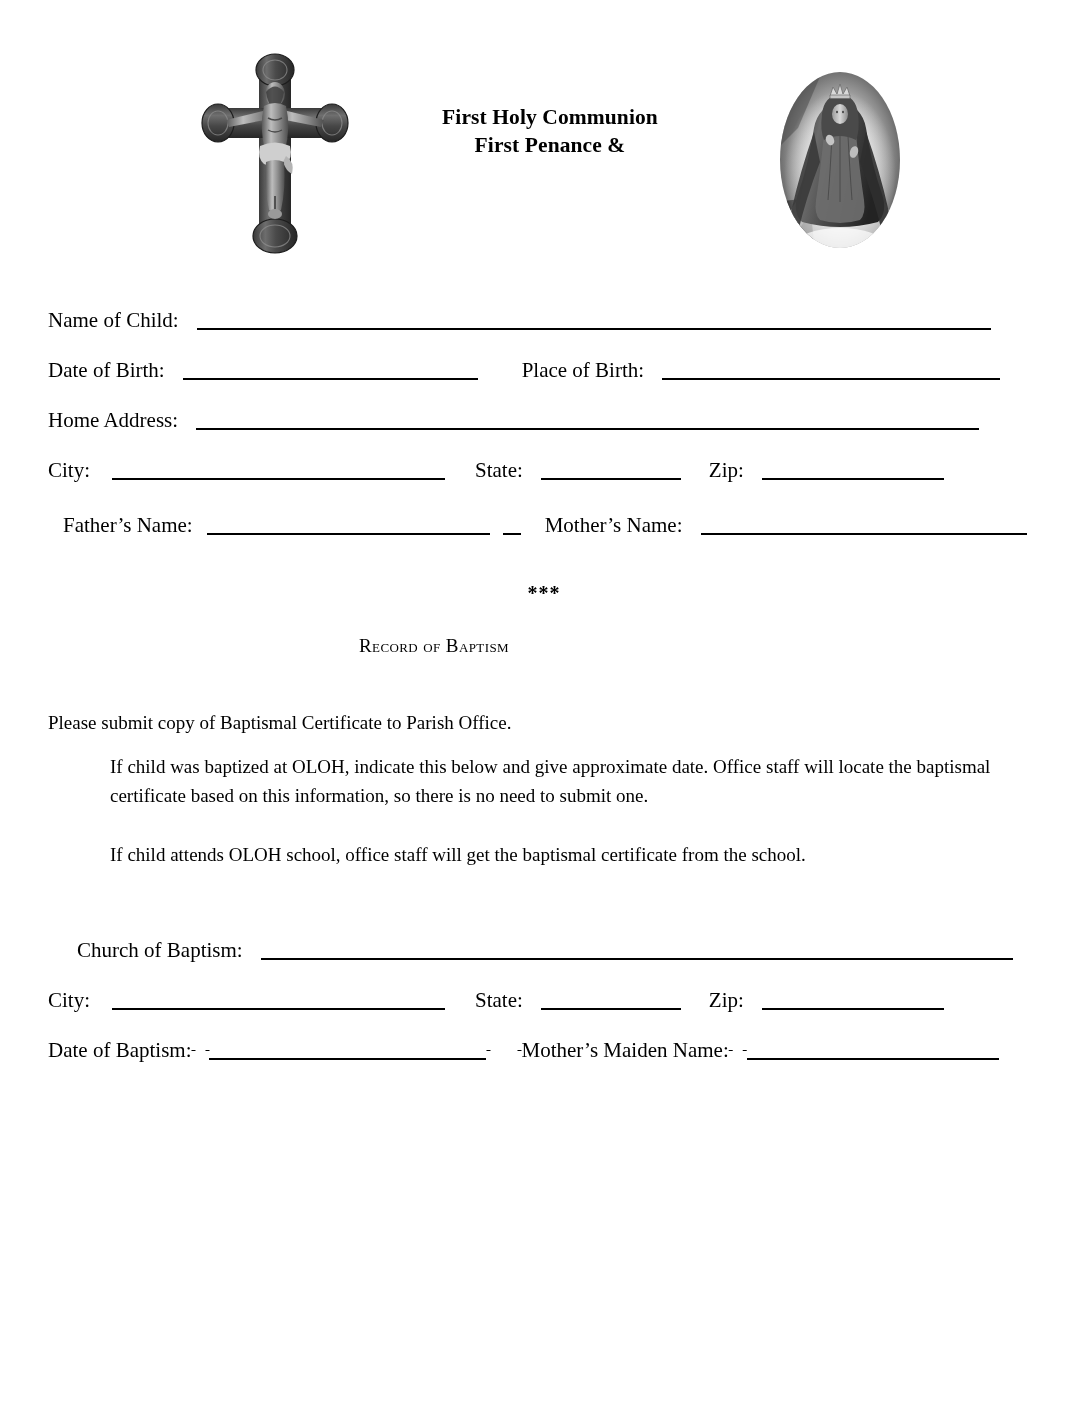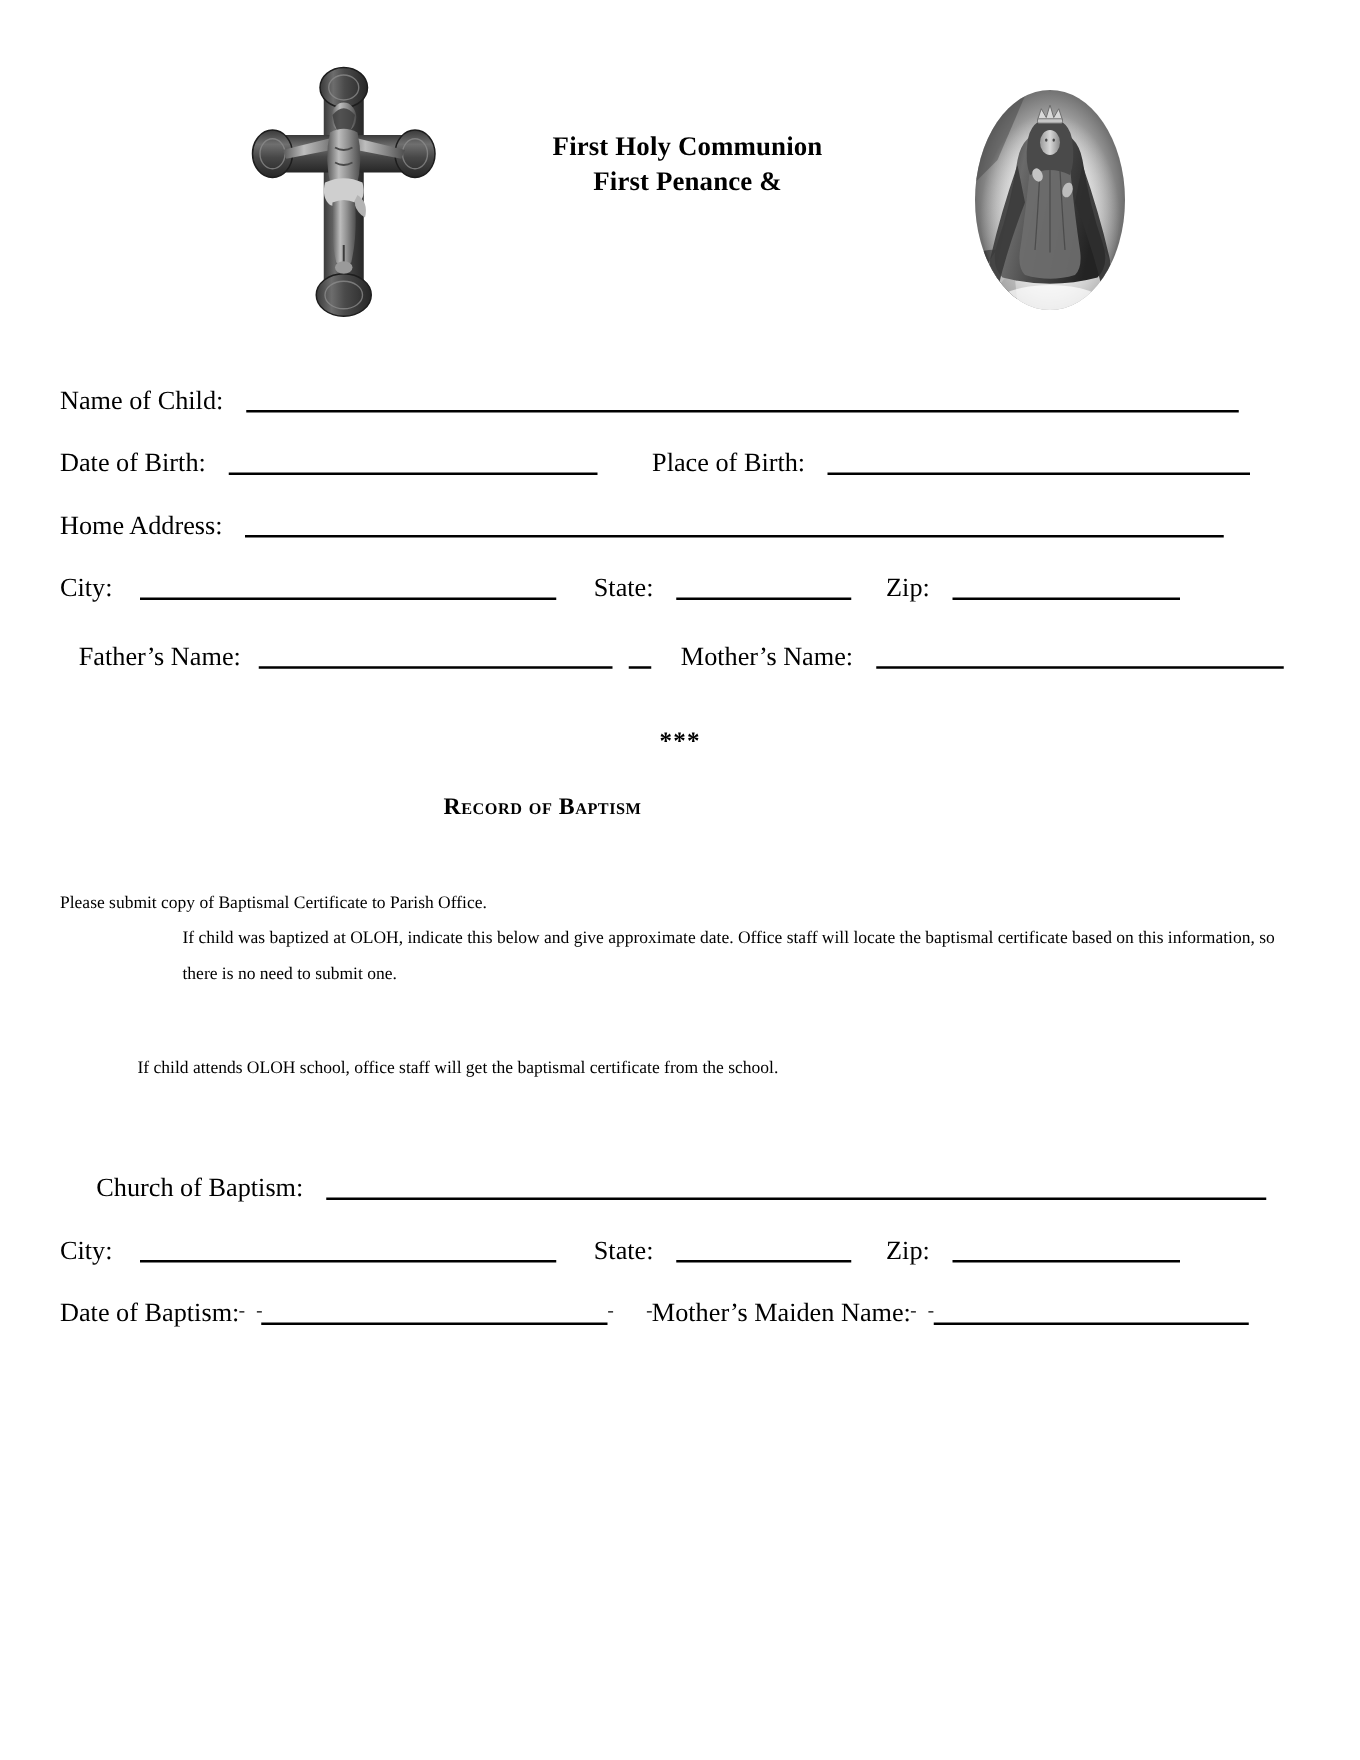--- a/index.html
+++ b/index.html
@@ -90,34 +90,34 @@
     font-size: 20px;
     font-weight: bold;
     letter-spacing: 1px;
   }
   .section-head {
     position: absolute;
     left: 0;
     top: 635px;
     width: 868px;
     text-align: center;
-    font-weight: bold;
+    font-weight: normal;
     font-size: 19px;
     font-variant: small-caps;
     letter-spacing: 0.4px;
   }
 
   
   .para {
     position: absolute;
-    font-size: 14px;
+    font-size: 19px;
     line-height: 29px;
   }
   .p1 { left: 48px; top: 708px; width: 960px; }
-  .p2 { left: 110px; top: 736px; width: 886px; margin-left: 36px; }
+  .p2 { left: 110px; top: 752px; width: 886px; }
   .p3 { left: 110px; top: 840px; width: 886px; }
 
   
   svg { display: block; }
 </style>
 </head>
 <body>
 
 <div class="page">
 

